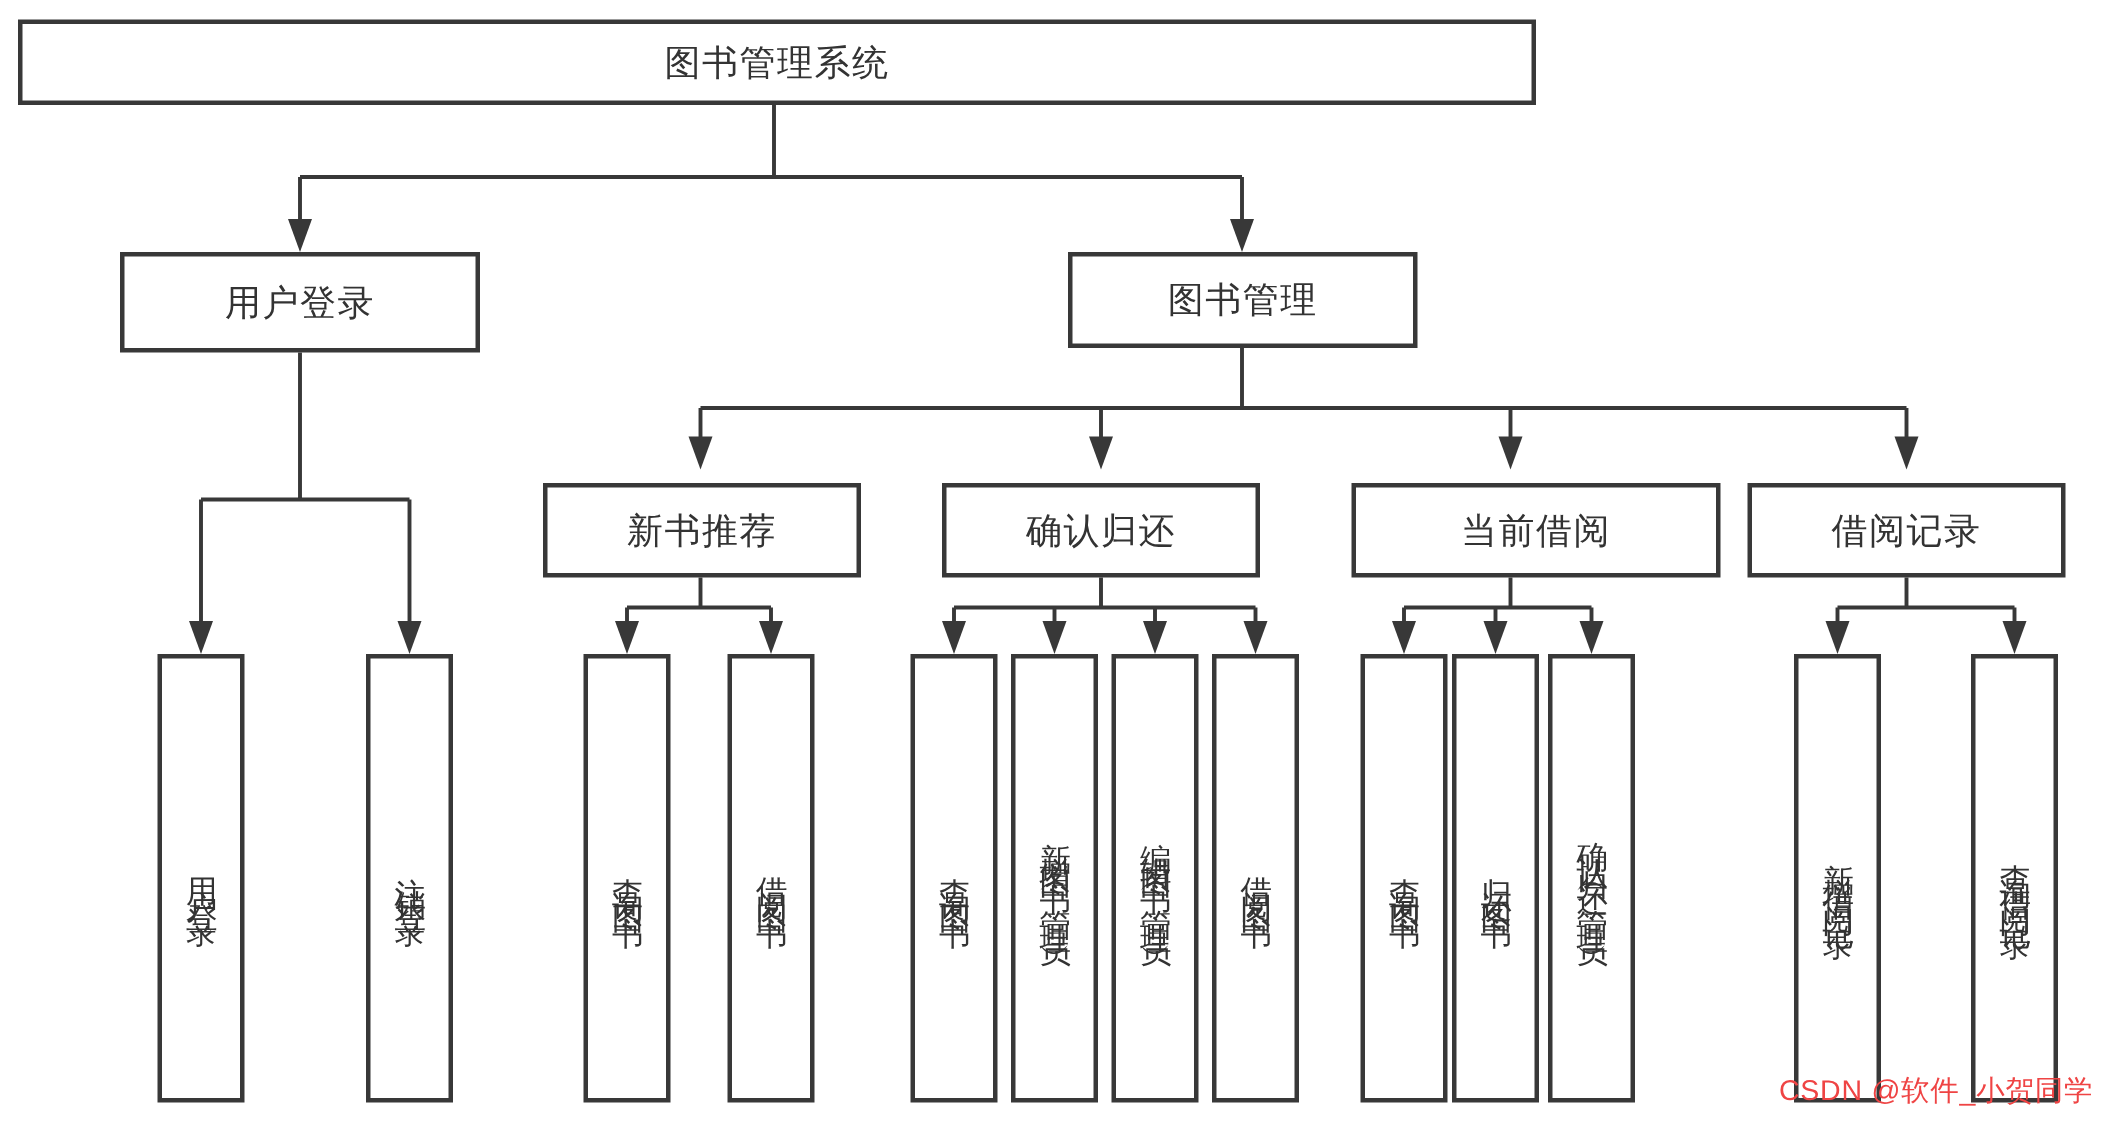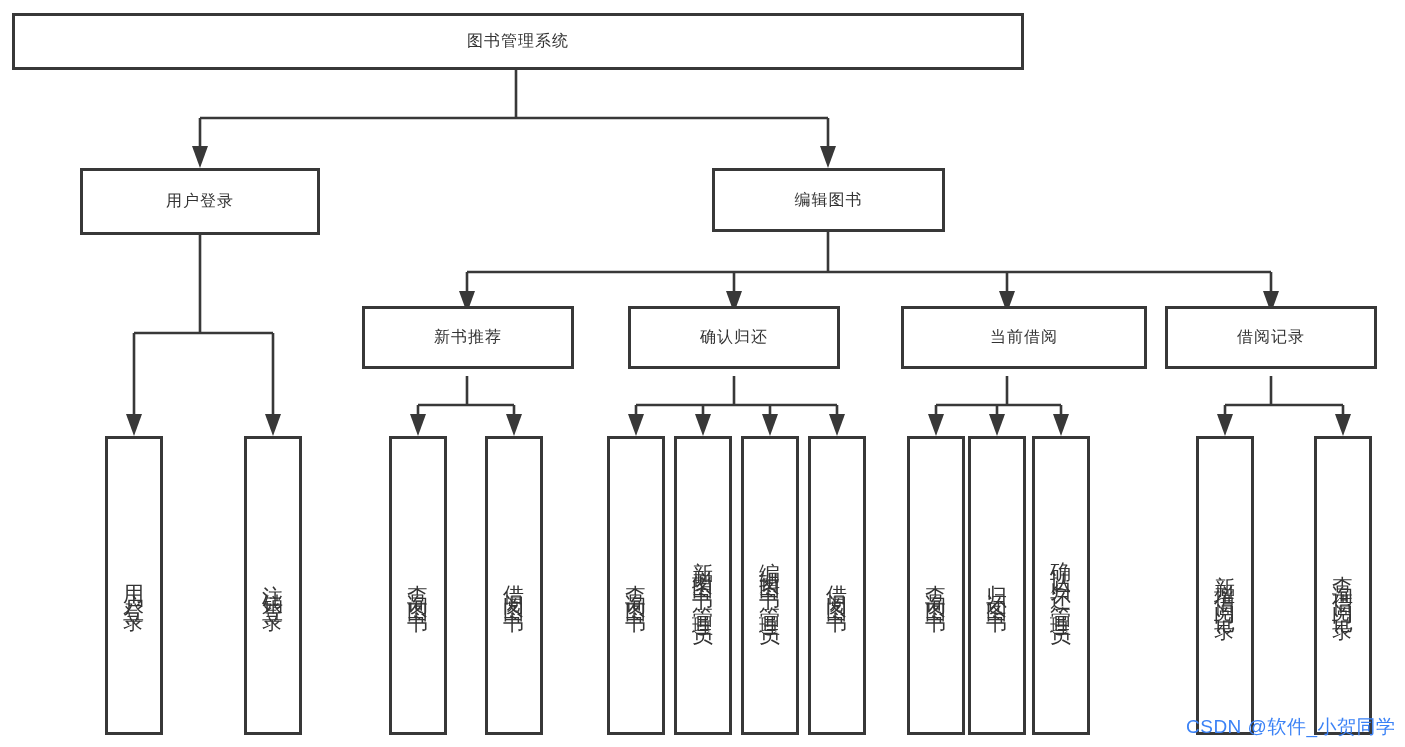--- a/index.html
+++ b/index.html
@@ -5,39 +5,39 @@
   html,body{margin:0;padding:0;}
   body{
     width:1405px;height:747px;position:relative;background:#ffffff;
     font-family:"Liberation Sans",sans-serif;overflow:hidden;
   }
   #connectors{position:absolute;left:0;top:0;pointer-events:none;}
   .box{
     position:absolute;box-sizing:border-box;
     border:3px solid #383838;background:#ffffff;
     display:flex;align-items:center;justify-content:center;
-    color:#333333;font-size:16px;letter-spacing:1px;
+    color:#333333;font-size:24px;letter-spacing:1px;
     white-space:nowrap;
   }
   .root{left:12px;top:13px;width:1012px;height:57px;}
   .l2a{left:80px;top:168px;width:240px;height:67px;}
   .l2b{left:712px;top:168px;width:233px;height:64px;}
-  .l3{top:306px;height:63px;width:212px;}
+  .l3{top:322px;height:63px;width:212px;}
   .l3a{left:362px;}
   .l3b{left:628px;}
   .l3c{left:901px;width:246px;}
   .l3d{left:1165px;}
   .leaf{
     top:436px;height:299px;width:58px;
     writing-mode:vertical-rl;text-orientation:mixed;
     font-size:21px;letter-spacing:9px;line-height:1.1;
   }
   .watermark{
     position:absolute;left:1186px;top:714px;
-    font-size:19px;color:#3b82f6;letter-spacing:0.5px;white-space:nowrap;
+    font-size:19px;color:#ef4444;letter-spacing:0.5px;white-space:nowrap;
   }
 </style>
 </head>
 <body>
 
 <svg id="connectors" width="1405" height="747" viewBox="0 0 1405 747">
   <g stroke="#383838" stroke-width="2.6" fill="none">
     <path d="M516,70 V118 M200,118 H828 M200,118 V150 M828,118 V150"></path>
     <path d="M200,233 V333 M134,333 H273 M134,333 V418 M273,333 V418"></path>
     <path d="M828,232 V272 M467,272 H1271 M467,272 V295 M734,272 V295 M1007,272 V295 M1271,272 V295"></path>
@@ -65,21 +65,21 @@
     <polygon points="989,414 1005,414 997,436"></polygon>
     <polygon points="1053,414 1069,414 1061,436"></polygon>
     <polygon points="1217,414 1233,414 1225,436"></polygon>
     <polygon points="1335,414 1351,414 1343,436"></polygon>
   </g>
 </svg>
 
 <div class="box root">图书管理系统</div>
 
 <div class="box l2a">用户登录</div>
-<div class="box l2b">编辑图书</div>
+<div class="box l2b">图书管理</div>
 
 <div class="box l3 l3a">新书推荐</div>
 <div class="box l3 l3b">确认归还</div>
 <div class="box l3 l3c">当前借阅</div>
 <div class="box l3 l3d">借阅记录</div>
 
 <div class="box leaf" style="left:105px">用户登录</div>
 <div class="box leaf" style="left:244px">注销登录</div>
 
 <div class="box leaf" style="left:389px">查询图书</div>

